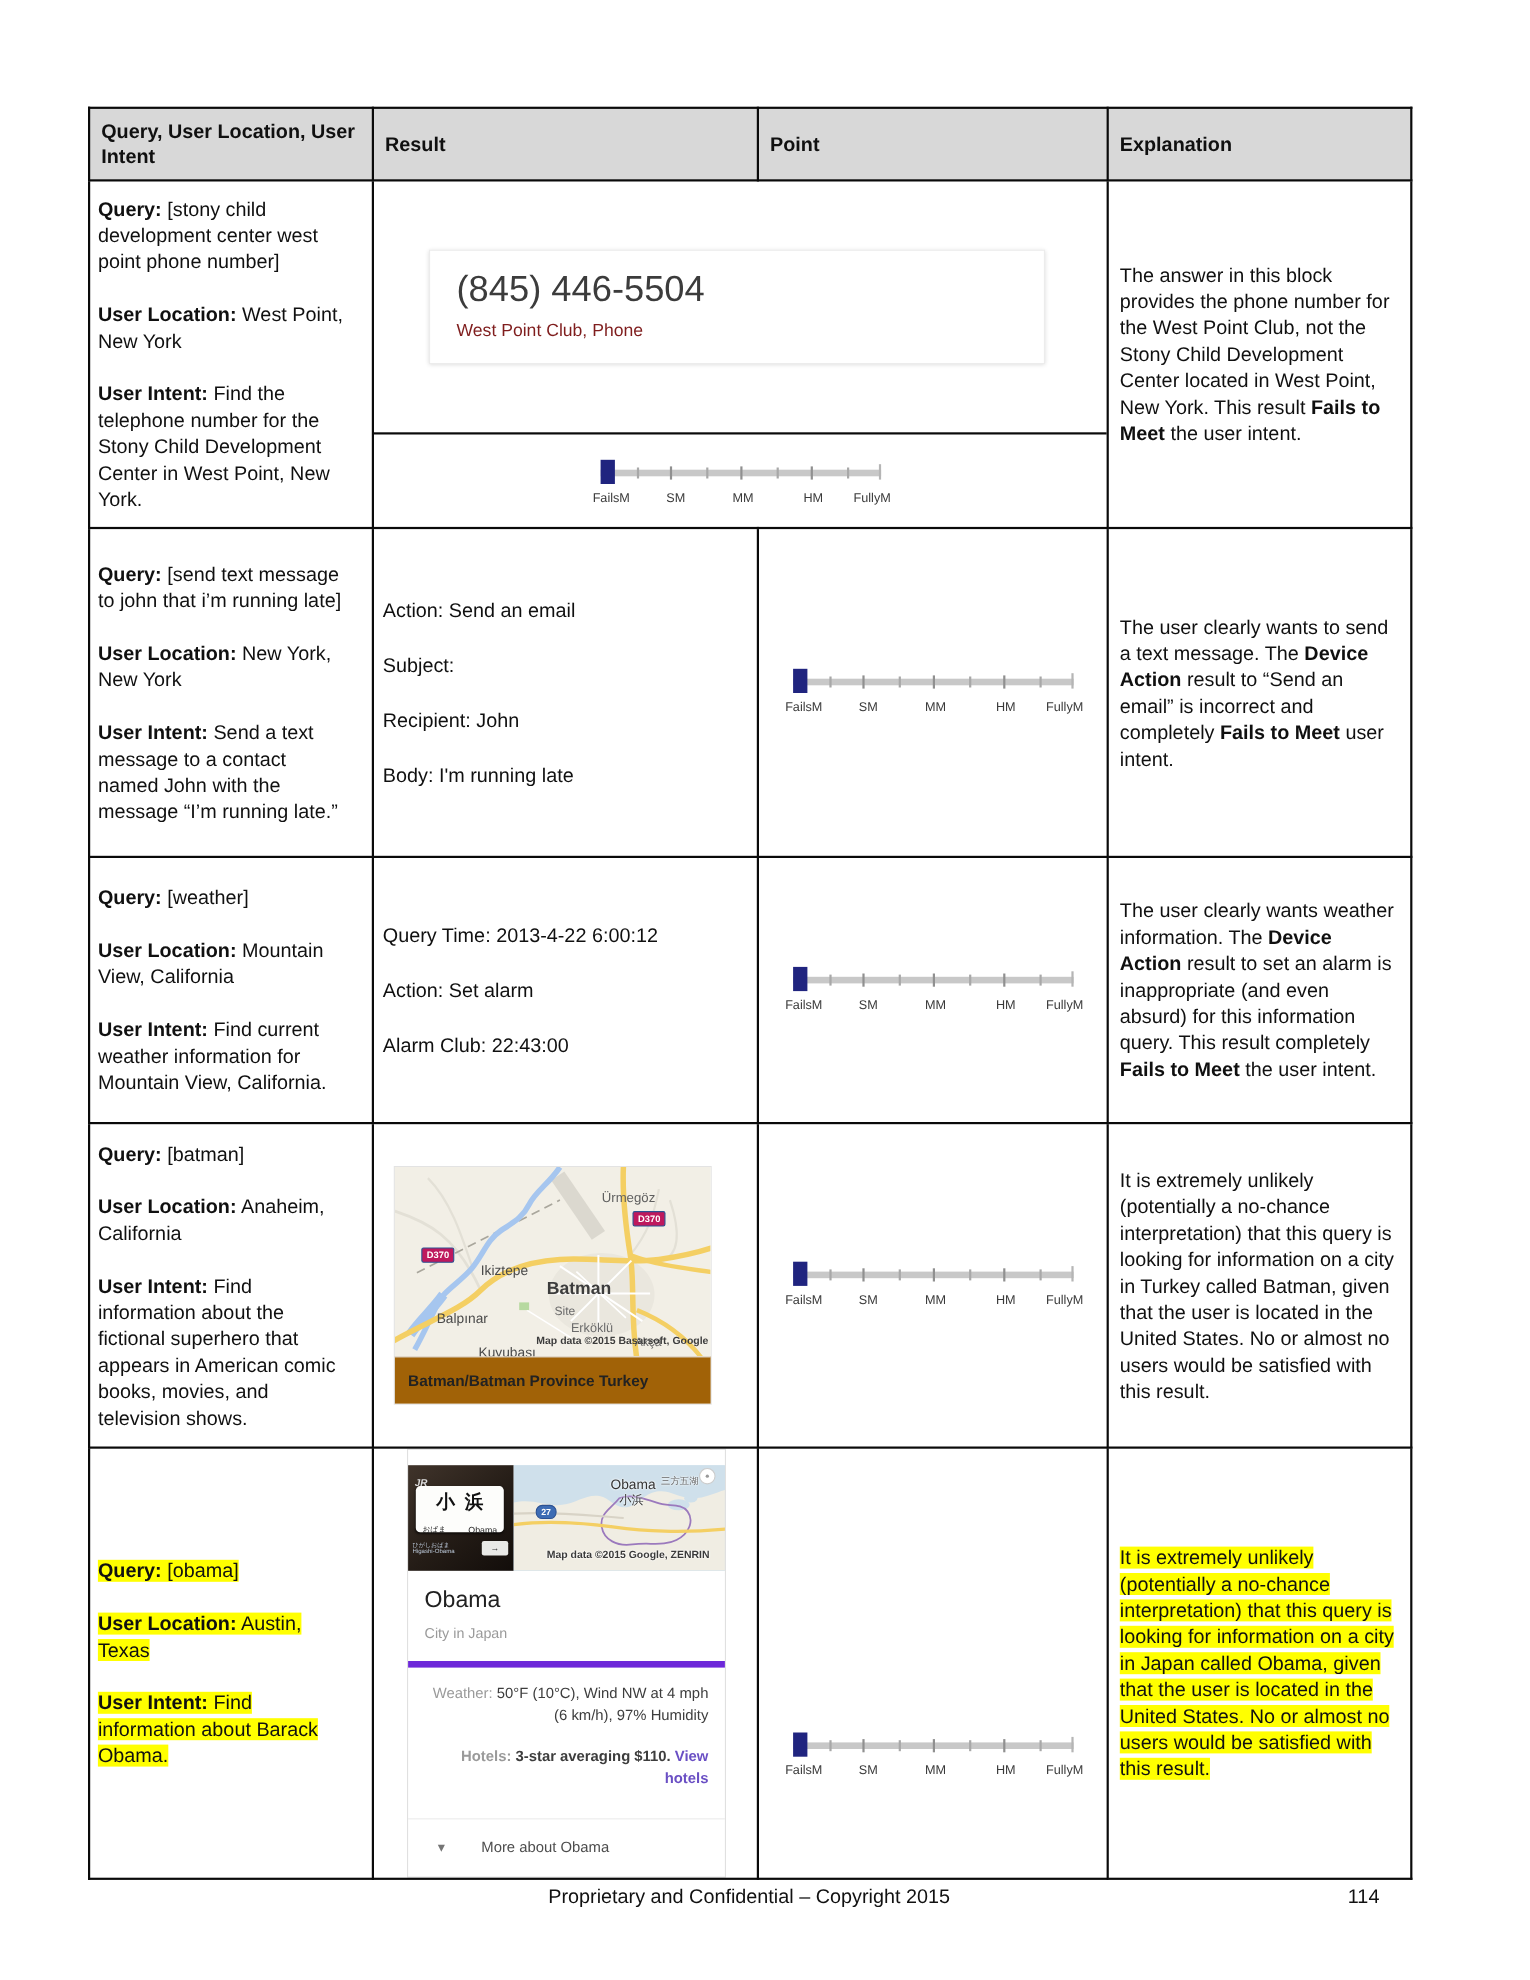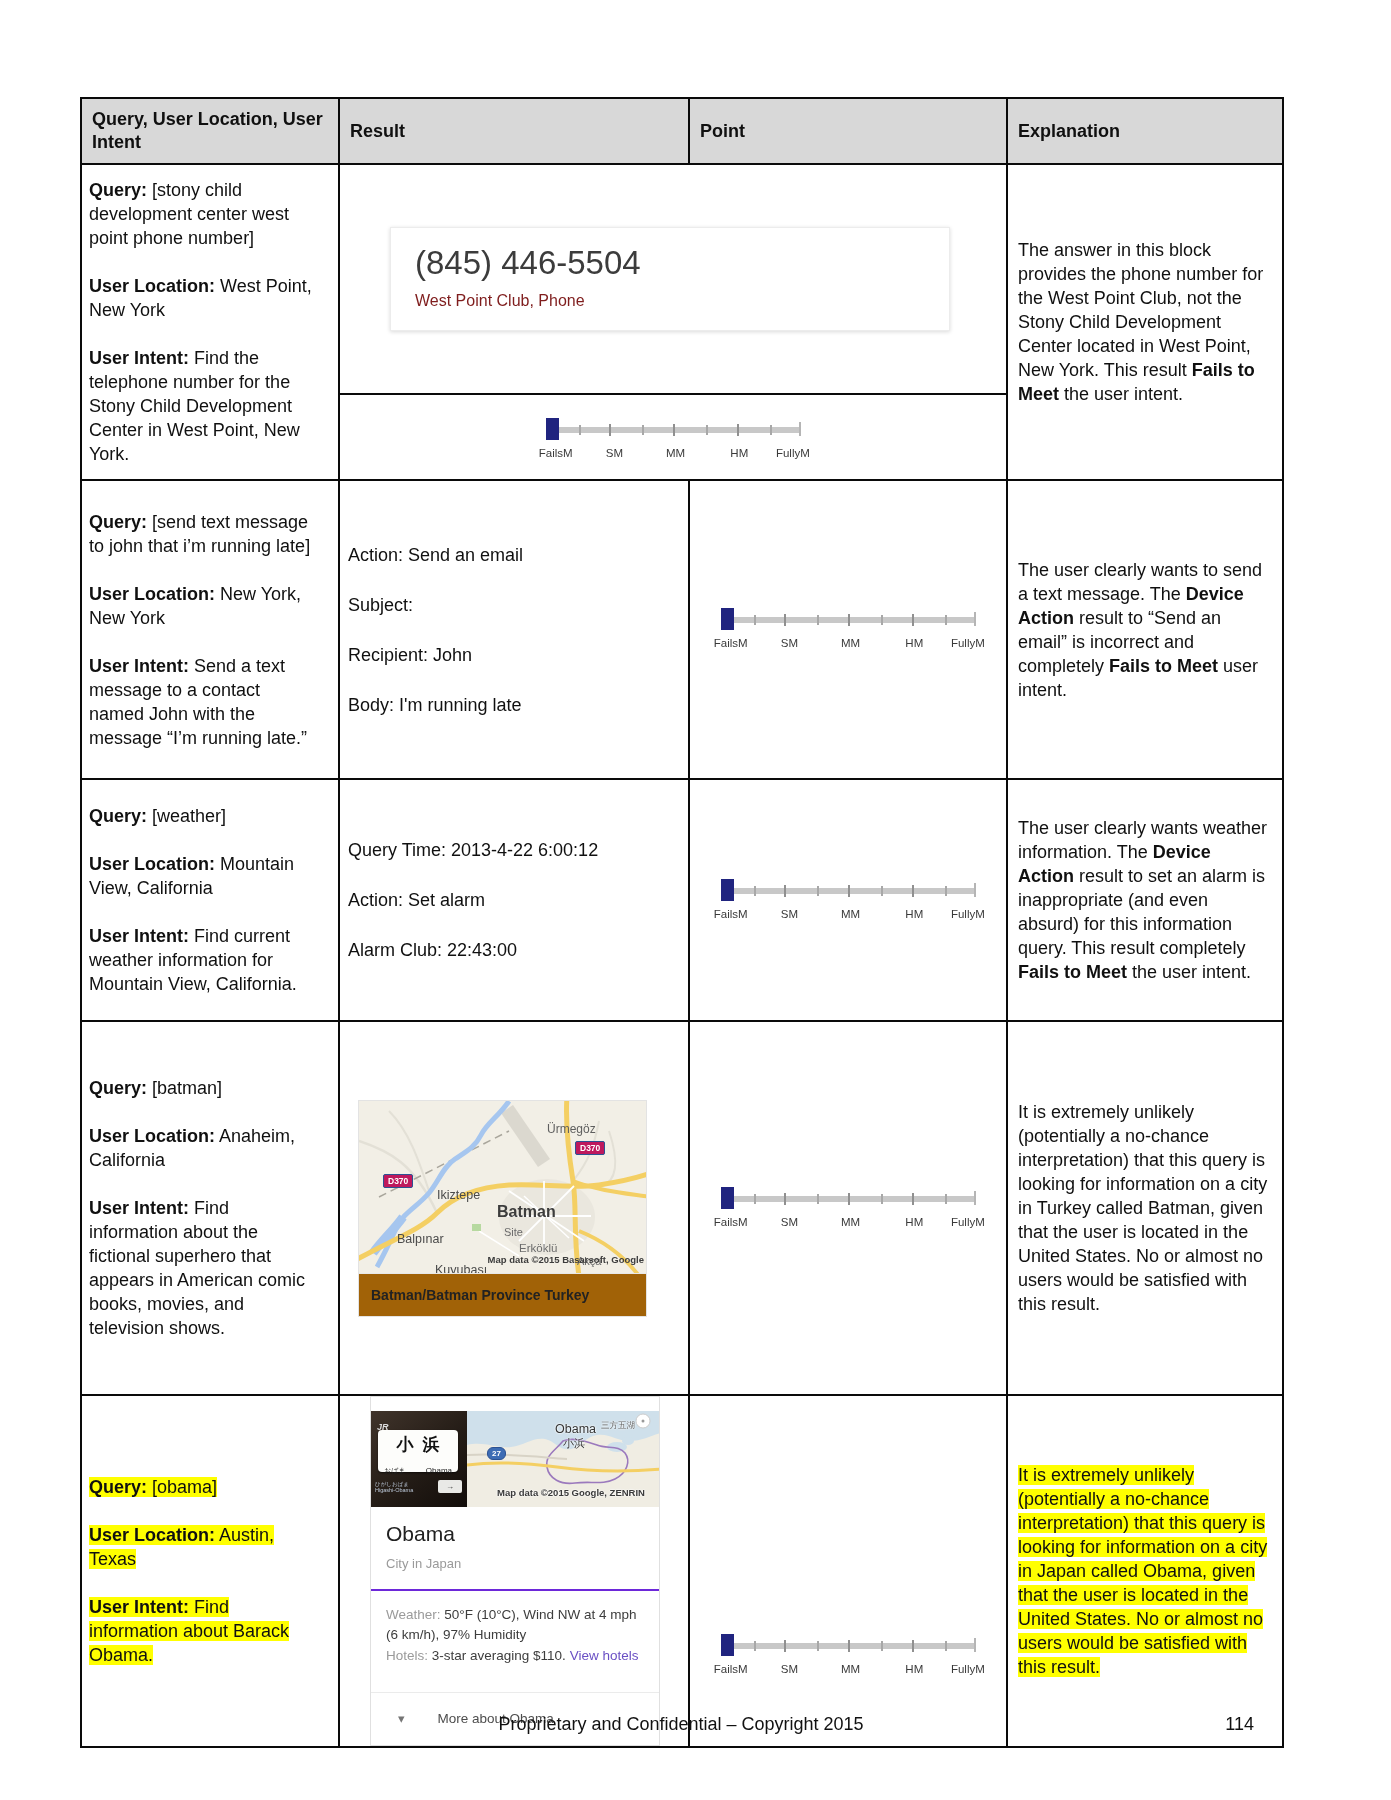--- a/index.html
+++ b/index.html
@@ -77,23 +77,23 @@
   .sub1 { position:absolute; left:4px; bottom:14px; font-size:5.5px; line-height:6px; color:#bcc9da; }
   .sub2 { position:absolute; right:5px; bottom:14px; width:24px; height:13px; background:#e9e9e6;
           border-radius:2px; font-size:8px; color:#333; text-align:center; line-height:13px; }
   .ok-map { flex:1; position:relative; overflow:hidden; background:#cfe0eb; }
   .ok-map .ml { position:absolute; white-space:nowrap; text-shadow:0 0 2px #fff,0 0 2px #fff; }
   .okbadge { position:absolute; background:#3d6cb4; color:#fff; font-size:8px; font-weight:bold;
              padding:1px 4px; border-radius:6px; border:1px solid #2c5293; line-height:9px; }
   .ok-title-blk { padding:15px 15px 13px; }
   .ok-title { font-size:21px; color:#212121; }
   .ok-sub { font-size:13px; color:#9a9a9a; margin-top:6px; }
-  .ok-body { border-top:2px solid #6d28d9; padding:14px 15px 26px; font-size:13.5px; line-height:20px; color:#3d3d3d; }
+  .ok-body { border-top:6px solid #6d28d9; padding:14px 15px 26px; font-size:13.5px; line-height:20px; color:#3d3d3d;text-align:right; }
   .ok-body p { margin:0; }
-  .ok-body p + p { margin-top:1px; }
+  .ok-body p + p { margin-top:17px;font-weight:bold; }
   .glabel { color:#9a9a9a; }
   .link { color:#6a4fc4; }
   .ok-foot { border-top:1px solid #ebebeb; padding:14px 15px; font-size:13.5px; color:#4d4d4d;
              display:flex; align-items:center; }
   .chev { color:#757575; margin:0 33px 0 12px; font-size:13px; }
   
   .footer { position:absolute; left:80px; top:1714px; width:1202px; font-size:18px; color:#111; }
   .ftext { display:block; text-align:center; }
   .fnum { position:absolute; right:28px; top:0; }
   svg { display:block; }
@@ -220,21 +220,21 @@
         <span class="slbl" style="left:51%">MM</span>
         <span class="slbl" style="left:76%">HM</span>
         <span class="slbl" style="left:97%">FullyM</span>
       </div>
     </td>
     <td class="ecell">
       <div class="exp"><span>The user clearly wants weather information.  The </span><span style="font-weight: bold;">Device Action</span><span> result to set an alarm is inappropriate (and even absurd) for this information query.  This result completely </span><span style="font-weight: bold;">Fails to Meet</span><span> the user intent.</span></div>
     </td>
   </tr>
 
-  <tr style="height:374px">
+  <tr style="height:295px">
     <td class="qcell">
       <p><span class="b">Query:</span><span> [batman]</span></p>
       <p><span class="b">User Location:</span><span> Anaheim, California</span></p>
       <p><span class="b">User Intent:</span><span> Find information about the fictional superhero that appears in American comic books, movies, and television shows.</span></p>
     </td>
     <td style="padding:0">
       <div class="map-card">
         <div class="map-area">
           <svg width="287" height="172" viewBox="0 0 287 172">
             <rect x="0" y="0" width="287" height="172" fill="#f2efe6"></rect>

